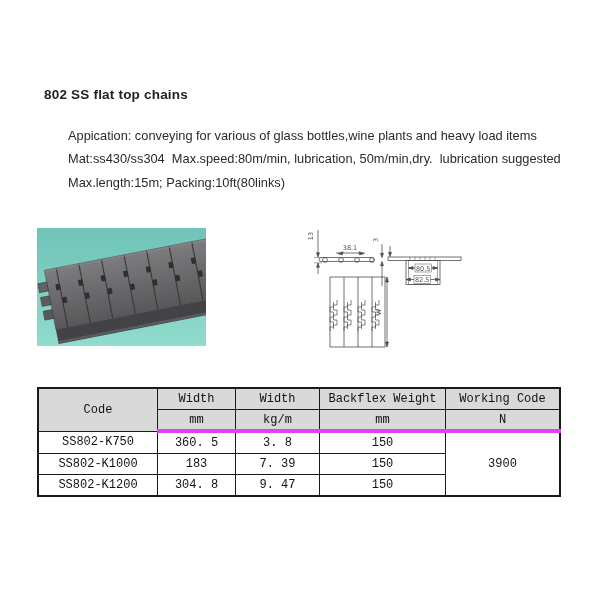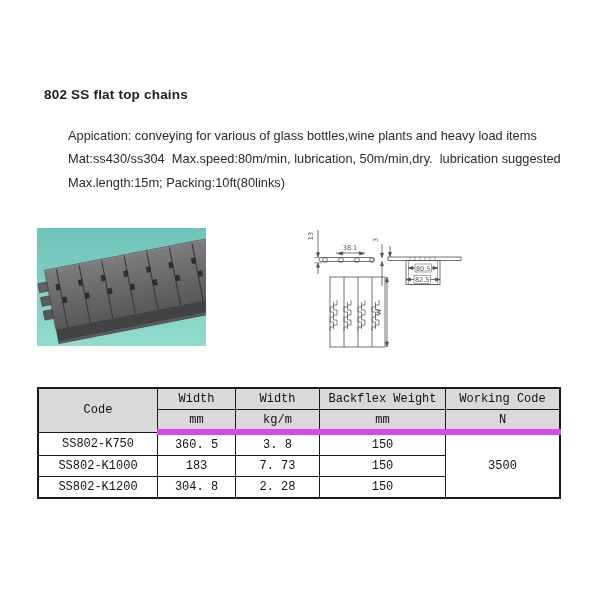--- a/index.html
+++ b/index.html
@@ -31,21 +31,21 @@
     border-collapse:collapse;table-layout:fixed;
     font-family:"Liberation Mono","DejaVu Sans Mono",monospace;
     font-size:12px;color:#111;
   }
   table.spec td{
     border:1px solid #1a1a1a;text-align:center;vertical-align:middle;
     padding:0;overflow:hidden;
   }
   table.spec{border:2px solid #1a1a1a;}
   table.spec tr.hdr td{background:#d9d9d9;}
-  table.spec tr.hdr.last td{border-bottom:6px solid #d946ef;margin-top:36px;}
+  table.spec tr.hdr.last td{border-bottom:4px solid #d946ef;margin-top:36px;}
   .c-code{width:118px;} .c-width{width:77px;margin-top:10px;} .c-weight{width:83px;}
   .c-back{width:125px;} .c-load{width:113px;}
   .r-h1 td{height:20px;} .r-h2 td{height:19px;} .r-d td{height:20px;}
 </style>
 </head>
 <body>
 
 <div class="page-title">802 SS flat top chains</div>
 
 <div class="desc">
@@ -225,28 +225,28 @@
     <td>mm</td>
     <td>kg/m</td>
     <td>mm</td>
     <td>N</td>
   </tr>
   <tr class="r-d">
     <td>SS802-K750</td>
     <td>360. 5</td>
     <td>3. 8</td>
     <td>150</td>
-    <td rowspan="3">3500</td>
+    <td rowspan="3">3900</td>
   </tr>
   <tr class="r-d">
     <td>SS802-K1000</td>
     <td>183</td>
-    <td>7. 73</td>
+    <td>7. 39</td>
     <td>150</td>
   </tr>
   <tr class="r-d">
     <td>SS802-K1200</td>
     <td>304. 8</td>
-    <td>2. 28</td>
+    <td>9. 47</td>
     <td>150</td>
   </tr>
 </tbody>
   </table>
 
 </body></html>

